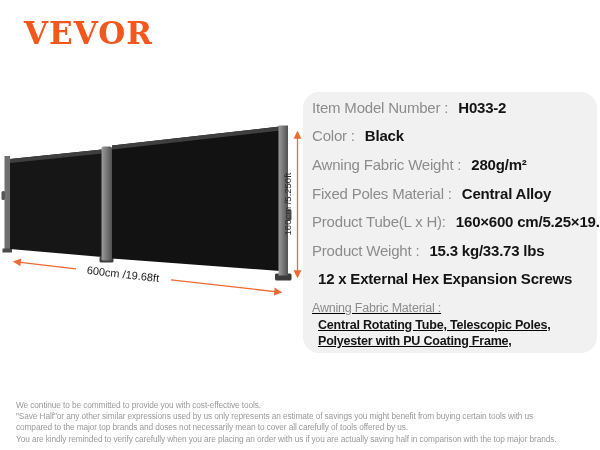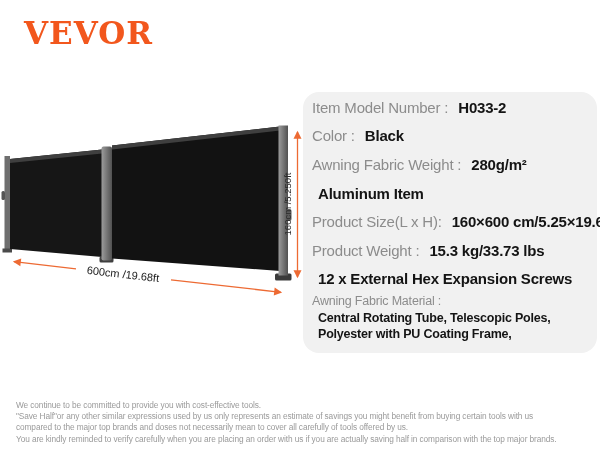--- a/index.html
+++ b/index.html
@@ -22,22 +22,23 @@
     background:#F1F1F1;border-radius:16px;
     box-sizing:border-box;padding:1px 4px 0 9px;
   }
   .spec-row{
     height:28.6px;display:flex;align-items:center;
     font-size:15px;letter-spacing:-0.2px;white-space:nowrap;
   }
   .spec-label{color:#8c8c8c;margin-right:4px;}
   .spec-value{color:#141414;font-weight:bold;padding-left:6px;}
   .material-block{
-    font-size:12.5px;letter-spacing:-0.2px;line-height:16.5px;
+    margin-top:7px;font-size:12.5px;letter-spacing:-0.2px;line-height:16.5px;
     white-space:nowrap;
+    text-decoration:underline;
   }
   .material-block .spec-label{display:block;}
   .material-block .spec-value{display:block;}
   .disclaimer{
     position:absolute;left:8px;top:400px;width:588px;z-index:2;
     font-size:8.3px;letter-spacing:-0.1px;line-height:11.2px;color:#9a9a9a;margin-left:8px;
   }
   .disclaimer div{white-space:nowrap;}
 </style>
 </head>
@@ -94,24 +95,25 @@
   </div>
   <div class="spec-row">
     <span class="spec-label">Color :</span>
     <span class="spec-value">Black</span>
   </div>
   <div class="spec-row">
     <span class="spec-label">Awning Fabric Weight :</span>
     <span class="spec-value">280g/m²</span>
   </div>
   <div class="spec-row">
-    <span class="spec-value">Aluminum Item</span>
+    <span class="spec-label">Fixed Poles Material :</span>
+    <span class="spec-value">Central Alloy</span>
   </div>
   <div class="spec-row">
-    <span class="spec-label">Product Size(L x H):</span>
+    <span class="spec-label">Product Tube(L x H):</span>
     <span class="spec-value">160×600 cm/5.25×19.68 FT</span>
   </div>
   <div class="spec-row">
     <span class="spec-label">Product Weight :</span>
     <span class="spec-value">15.3 kg/33.73 lbs</span>
   </div>
   <div class="spec-row">
     <span class="spec-value">12 x External Hex Expansion Screws</span>
   </div>
   <div class="material-block">

